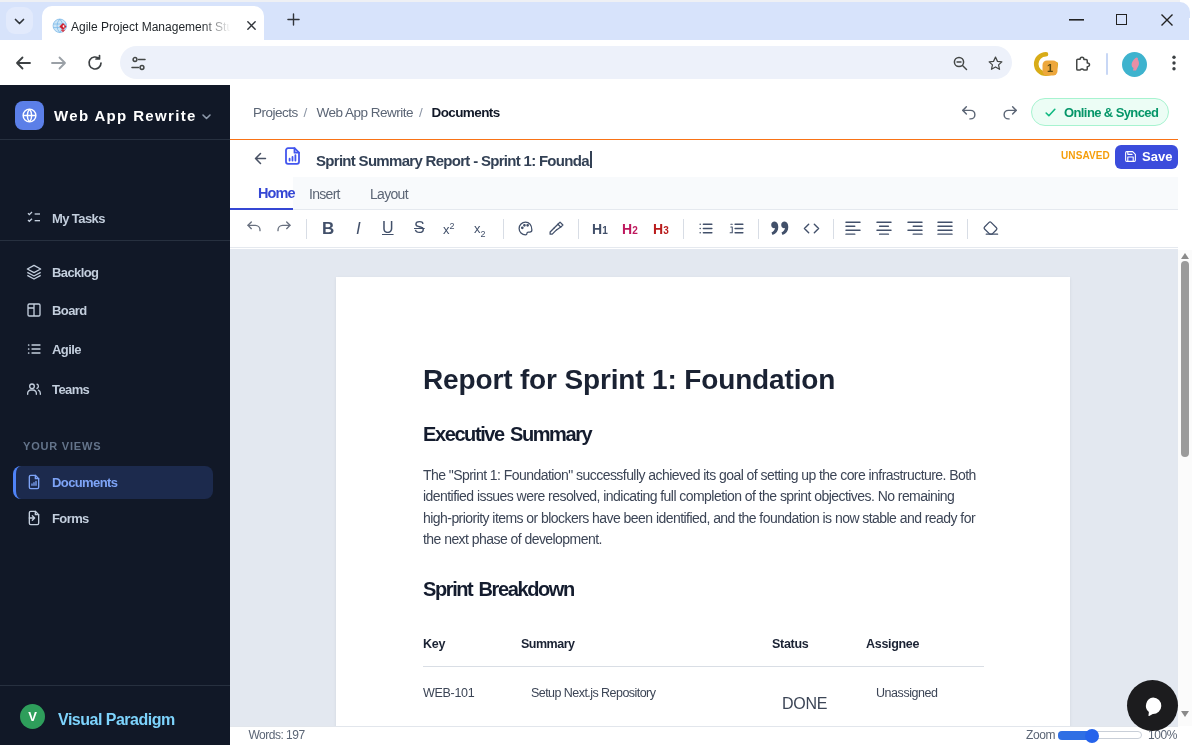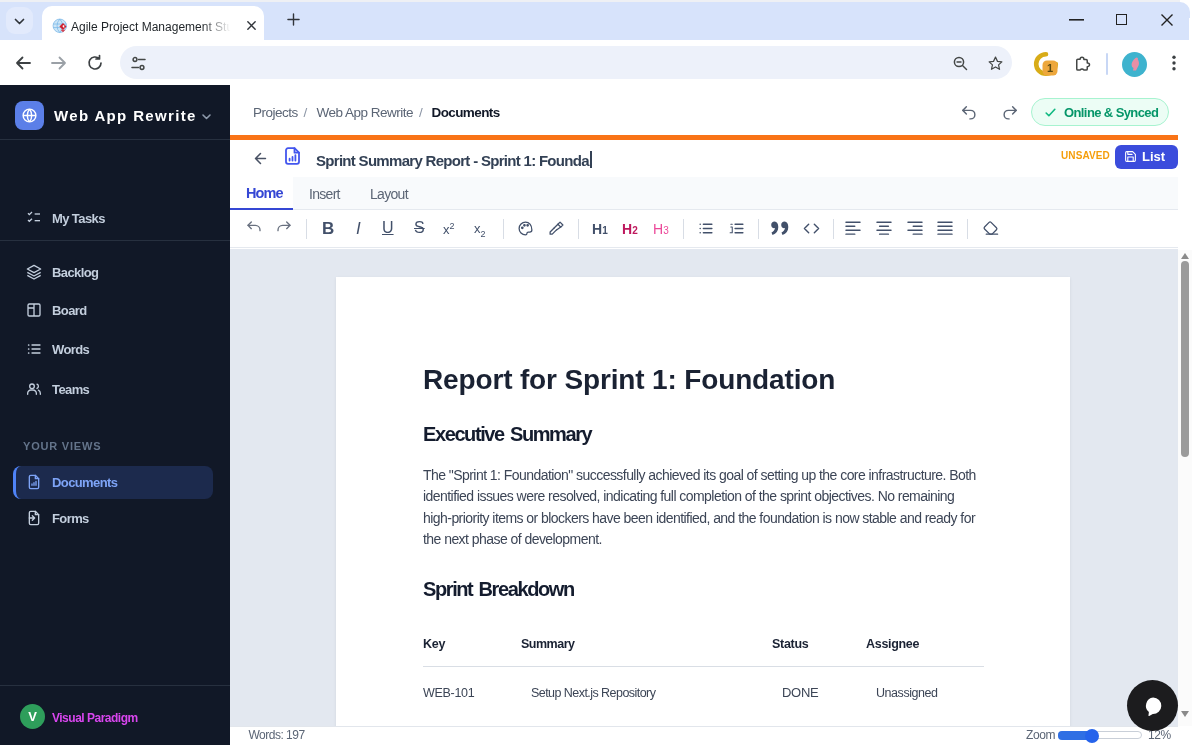--- a/index.html
+++ b/index.html
@@ -14,21 +14,21 @@
 #urlpill { position:absolute; left:120px; top:6px; width:892px; height:33px; background:#edf1fa; border-radius:17px; }
 #urltext { position:absolute; left:155px; top:13px; font-size:14px; color:#202124; letter-spacing:0.1px; }
 
 #app { position:absolute; left:0; top:85px; width:1192px; height:660px; }
 #sidebar { position:absolute; left:0; top:0; width:230px; height:660px; background:#111827; }
 #main { position:absolute; left:230px; top:0; width:948px; height:660px; background:#ffffff; }
 .navitem { position:absolute; left:0; width:230px; height:38px; color:#c3cedd; font-size:13px; font-weight:700; letter-spacing:-0.6px; }
 .navitem span { position:absolute; left:52px; top:50%; transform:translateY(-50%); }
 .navitem svg { position:absolute; left:26px; top:50%; transform:translateY(-50%); }
 
-#crumbrow { position:absolute; left:0; top:0; width:948px; height:55px; background:#fff; border-bottom:5px solid #f97316; }
+#crumbrow { position:absolute; left:0; top:0; width:948px; height:55px; background:#fff; border-bottom:1px solid #f97316; }
 #titlerow { position:absolute; left:0; top:56px; width:948px; height:121px; background:#fff; }
 #tabsrow  { position:absolute; left:0; top:92px; width:948px; height:33px; background:#f8fafc; border-bottom:1px solid #e5e9ef; }
 #toolbar  { position:absolute; left:0; top:125px; width:948px; height:38px; background:#fff; border-bottom:1px solid #e5e9ef; }
 #docarea  { position:absolute; left:0; top:164px; width:948px; height:477px; background:#e3e8f0; overflow:hidden; }
 #statusbar{ position:absolute; left:0; top:641px; width:948px; height:26px; background:#fff; border-top:1px solid #e2e6ec; }
 #page { position:absolute; left:106px; top:28px; width:734px; height:560px; background:#fff; box-shadow:0 1px 3px rgba(0,0,0,0.08); }
 .tbsep { display:inline-block; width:1px; height:20px; background:#d8dde5; vertical-align:middle; }
 </style>
 </head>
 <body>
@@ -151,21 +151,21 @@
           <path d="M2 12.5 L12 18 L22 12.5"></path>
           <path d="M2 17 L12 22.5 L22 17"></path>
         </svg>
       <span>Backlog</span>
     </div>
     <div class="navitem" style="top:245px">
       <svg width="16" height="16" viewBox="0 0 24 24" fill="none" stroke="currentColor" stroke-width="2" stroke-linecap="round">
           <path d="M9 6 H21 M9 12 H21 M9 18 H21"></path>
           <path d="M4 6 H4.01 M4 12 H4.01 M4 18 H4.01" stroke-width="2.6"></path>
         </svg>
-      <span>Words</span>
+      <span>Agile</span>
     </div>
     <div class="navitem" style="top:284.5px">
       <svg width="16" height="16" viewBox="0 0 24 24" fill="none" stroke="currentColor" stroke-width="2" stroke-linecap="round">
           <circle cx="9" cy="8" r="3.5"></circle>
           <path d="M2.5 20 v-1.5 a5 5 0 0 1 5-5 h3 a5 5 0 0 1 5 5 V20"></path>
           <path d="M16.5 4.8 a3.5 3.5 0 0 1 0 6.4 M18.5 13.7 a5 5 0 0 1 3 4.6 V20"></path>
         </svg>
       <span>Teams</span>
     </div>
     <div class="abs" style="left:23px;top:355px;font-size:11px;font-weight:700;letter-spacing:0.8px;color:#64748b">YOUR VIEWS</div>
@@ -181,21 +181,21 @@
     <div class="navitem" style="top:414px">
       <svg width="16" height="16" viewBox="0 0 24 24" fill="none" stroke="currentColor" stroke-width="2" stroke-linecap="round" stroke-linejoin="round">
           <path d="M14 2 H7 a2 2 0 0 0 -2 2 v16 a2 2 0 0 0 2 2 h10 a2 2 0 0 0 2 -2 V7 Z"></path>
           <path d="M14 2 V7 H19"></path>
           <path d="M5 12 H12 M9.5 8.5 L13 12 L9.5 15.5"></path>
         </svg>
       <span>Forms</span>
     </div>
     <div class="abs" style="left:0;top:600px;width:230px;height:1px;background:#27303f"></div>
     <div class="abs" style="left:20px;top:619px;width:25px;height:25px;border-radius:50%;background:#2e9e5b;color:#fff;font-size:13px;font-weight:700;text-align:center;line-height:25px">V</div>
-    <div class="abs" style="left:52px;top:626px;font-size:12px;font-weight:700;letter-spacing:-0.5px;color:#d946ef;white-space:nowrap">Visual Paradigm</div>
+    <div class="abs" style="left:58px;top:626px;font-size:16px;font-weight:700;letter-spacing:-0.5px;color:#7dd3fc;white-space:nowrap">Visual Paradigm</div>
   </div>
 
   <div id="main">
     <div id="crumbrow">
       <div class="abs" style="left:23px;top:20px;font-size:13.5px;letter-spacing:-0.5px;color:#5b6575;white-space:nowrap">Projects</div>
         <div class="abs" style="left:73.5px;top:20px;font-size:13.5px;color:#8b95a5">/</div>
         <div class="abs" style="left:86.5px;top:20px;font-size:13.5px;letter-spacing:-0.5px;color:#5b6575;white-space:nowrap">Web App Rewrite</div>
         <div class="abs" style="left:189px;top:20px;font-size:13.5px;color:#8b95a5">/</div>
         <div class="abs" style="left:201.5px;top:20px;font-size:13.5px;letter-spacing:-0.6px;font-weight:700;color:#111827;white-space:nowrap">Documents</div>
       <svg class="abs" style="left:730px;top:19px" width="17" height="17" viewBox="0 0 24 24" fill="none" stroke="#5b6575" stroke-width="2" stroke-linecap="round" stroke-linejoin="round">
@@ -222,25 +222,25 @@
           <path d="M4.6 13.5 v-1.8 M7.5 13.5 v-3.6 M10.4 13.5 v-5.4"></path>
         </svg>
       <div class="abs" style="left:86px;top:11px;font-size:15px;font-weight:700;color:#334155;letter-spacing:-0.7px;white-space:nowrap">Sprint Summary Report - Sprint 1: Founda</div>
       <div class="abs" style="left:360px;top:10px;width:1.5px;height:17px;background:#334155"></div>
       <div class="abs" style="left:831px;top:9px;font-size:10px;font-weight:700;letter-spacing:0.1px;color:#f59e0b;white-space:nowrap">UNSAVED</div>
       <div class="abs" style="left:885px;top:3.5px;width:63px;height:24px;background:#3b4cdc;border-radius:6px"></div>
       <svg class="abs" style="left:894px;top:9px" width="13" height="13" viewBox="0 0 24 24" fill="none" stroke="#fff" stroke-width="2" stroke-linecap="round" stroke-linejoin="round">
           <path d="M19 21 H5 a2 2 0 0 1 -2 -2 V5 a2 2 0 0 1 2 -2 h11 l5 5 v11 a2 2 0 0 1 -2 2 Z"></path>
           <path d="M17 21 v-8 H7 v8 M7 3 v5 h8"></path>
         </svg>
-      <div class="abs" style="left:912px;top:8px;font-size:13px;font-weight:700;color:#fff">List</div>
+      <div class="abs" style="left:912px;top:8px;font-size:13px;font-weight:700;color:#fff">Save</div>
     </div>
     <div id="tabsrow">
       <div class="abs" style="left:0;top:0;width:63px;height:33px;background:#fff;border-bottom:2px solid #3547d4"></div>
-      <div class="abs" style="left:16px;top:8px;font-size:14.5px;font-weight:700;letter-spacing:-0.9px;color:#3547d4">Home</div>
+      <div class="abs" style="left:28px;top:8px;font-size:14.5px;font-weight:700;letter-spacing:-0.9px;color:#3547d4">Home</div>
       <div class="abs" style="left:79px;top:8.5px;font-size:14px;letter-spacing:-0.7px;color:#5b6575">Insert</div>
       <div class="abs" style="left:140px;top:8.5px;font-size:14px;letter-spacing:-0.7px;color:#5b6575">Layout</div>
     </div>
     <div id="toolbar">
       <svg class="abs" style="left:16px;top:10px" width="16" height="16" viewBox="0 0 24 24" fill="none" stroke="#68707f" stroke-width="2" stroke-linecap="round" stroke-linejoin="round">
           <path d="M8 13 L3 8 L8 3"></path>
           <path d="M3 8 H14 a7 7 0 0 1 7 7 v1"></path>
         </svg>
       <svg class="abs" style="left:46px;top:10px" width="16" height="16" viewBox="0 0 24 24" fill="none" stroke="#68707f" stroke-width="2" stroke-linecap="round" stroke-linejoin="round">
           <path d="M16 13 L21 8 L16 3"></path>
@@ -261,21 +261,21 @@
           <circle cx="15" cy="7.5" r="1" fill="#42506a"></circle>
         </svg>
       <svg class="abs" style="left:318px;top:10px" width="17" height="17" viewBox="0 0 24 24" fill="none" stroke="#42506a" stroke-width="1.8" stroke-linecap="round" stroke-linejoin="round">
           <path d="M9 11 L3 17 v3 h3 l6-6"></path>
           <path d="M14 6 l4 4 L21 7 L17 3 Z"></path>
           <path d="M9 11 L14 6 M12 14 L18 10"></path>
         </svg>
       <div class="abs tbsep" style="left:348px;top:9px"></div>
       <div class="abs" style="left:362px;top:11px;font-size:14px;font-weight:700;color:#42506a">H<span style="font-size:10px">1</span></div>
       <div class="abs" style="left:392px;top:11px;font-size:14px;font-weight:700;color:#be185d">H<span style="font-size:10px">2</span></div>
-      <div class="abs" style="left:423px;top:11px;font-size:14px;font-weight:400;color:#ec4899">H<span style="font-size:10px">3</span></div>
+      <div class="abs" style="left:423px;top:11px;font-size:14px;font-weight:700;color:#b91c1c">H<span style="font-size:10px">3</span></div>
       <div class="abs tbsep" style="left:453px;top:9px"></div>
       <svg class="abs" style="left:467px;top:10px" width="17" height="17" viewBox="0 0 24 24" fill="none" stroke="#42506a" stroke-width="2" stroke-linecap="round">
           <path d="M9 6 H21 M9 12 H21 M9 18 H21"></path>
           <circle cx="4.5" cy="6" r="1.1" fill="#42506a" stroke="none"></circle>
           <circle cx="4.5" cy="12" r="1.1" fill="#42506a" stroke="none"></circle>
           <circle cx="4.5" cy="18" r="1.1" fill="#42506a" stroke="none"></circle>
         </svg>
       <svg class="abs" style="left:498px;top:10px" width="17" height="17" viewBox="0 0 24 24" fill="none" stroke="#42506a" stroke-width="2" stroke-linecap="round" stroke-linejoin="round">
           <path d="M10 6 H21 M10 12 H21 M10 18 H21"></path>
           <path d="M4 6 h2 M4 10 h2 v8 M3 18 h3" stroke-width="1.5"></path>
@@ -313,31 +313,31 @@
         <div class="abs" style="left:87px;top:145.4px;font-size:20px;line-height:24px;font-weight:700;color:#141c2e;letter-spacing:-1.4px;word-spacing:2px;white-space:nowrap">Executive Summary</div>
         <div class="abs" style="left:87px;top:187.6px;font-size:14px;line-height:21.5px;color:#3c4556;letter-spacing:-0.55px;white-space:nowrap">The "Sprint 1: Foundation" successfully achieved its goal of setting up the core infrastructure. Both<br>identified issues were resolved, indicating full completion of the sprint objectives. No remaining<br>high-priority items or blockers have been identified, and the foundation is now stable and ready for<br>the next phase of development.</div>
         <div class="abs" style="left:87px;top:300.4px;font-size:20px;line-height:24px;font-weight:700;color:#141c2e;letter-spacing:-1.4px;word-spacing:2px;white-space:nowrap">Sprint Breakdown</div>
         <div class="abs" style="left:87px;top:360.4px;font-size:12.5px;line-height:15px;font-weight:700;color:#1a2233;letter-spacing:-0.3px">Key</div>
         <div class="abs" style="left:185px;top:360.4px;font-size:12.5px;line-height:15px;font-weight:700;color:#1a2233;letter-spacing:-0.5px">Summary</div>
         <div class="abs" style="left:436px;top:360.4px;font-size:12.5px;line-height:15px;font-weight:700;color:#1a2233;letter-spacing:-0.3px">Status</div>
         <div class="abs" style="left:530px;top:360.4px;font-size:12.5px;line-height:15px;font-weight:700;color:#1a2233;letter-spacing:-0.3px">Assignee</div>
         <div class="abs" style="left:87px;top:388.5px;width:561px;height:1px;background:#d9dee5"></div>
         <div class="abs" style="left:87px;top:409.4px;font-size:12.5px;line-height:15px;color:#3c4556;letter-spacing:-0.3px">WEB-101</div>
         <div class="abs" style="left:195px;top:409.4px;font-size:12.5px;line-height:15px;color:#3c4556;letter-spacing:-0.55px">Setup Next.js Repository</div>
-        <div class="abs" style="left:446px;top:408px;font-size:13px;line-height:15px;color:#3c4556;letter-spacing:-0.3px">DONE</div>
+        <div class="abs" style="left:446px;top:419px;font-size:16px;line-height:15px;color:#3c4556;letter-spacing:-0.3px">DONE</div>
         <div class="abs" style="left:540px;top:409.4px;font-size:12.5px;line-height:15px;color:#3c4556;letter-spacing:-0.45px">Unassigned</div>
       </div>
     </div>
     <div id="statusbar">
       <div class="abs" style="left:18.5px;top:0.5px;font-size:12px;letter-spacing:-0.5px;color:#5b6575">Words: 197</div>
       <div class="abs" style="left:796px;top:0.5px;font-size:12px;letter-spacing:-0.4px;color:#5b6575">Zoom</div>
       <div class="abs" style="left:828px;top:4px;width:84px;height:8px;border:1px solid #c9cfd8;border-radius:4px;background:#fff"></div>
       <div class="abs" style="left:828px;top:4px;width:35px;height:9px;background:#2f6fe4;border-radius:4px"></div>
       <div class="abs" style="left:855px;top:1.5px;width:14px;height:14px;background:#2563eb;border-radius:50%"></div>
-      <div class="abs" style="left:918px;top:0.5px;font-size:12px;letter-spacing:-0.4px;color:#5b6575">12%</div>
+      <div class="abs" style="left:918px;top:0.5px;font-size:12px;letter-spacing:-0.4px;color:#5b6575">100%</div>
     </div>
   </div>
 
   <div class="abs" style="left:1178px;top:165px;width:14px;height:476px;background:#fbfbfb"></div>
   <svg class="abs" style="left:1181px;top:168px" width="8" height="6" viewBox="0 0 8 6">
       <path d="M4 0 L8 6 H0 Z" fill="#8a8a8a"></path>
     </svg>
   <div class="abs" style="left:1181px;top:176px;width:8px;height:196px;background:#9b9b9b;border-radius:4px"></div>
   <svg class="abs" style="left:1181px;top:626px" width="8" height="6" viewBox="0 0 8 6">
       <path d="M4 6 L8 0 H0 Z" fill="#8a8a8a"></path>

